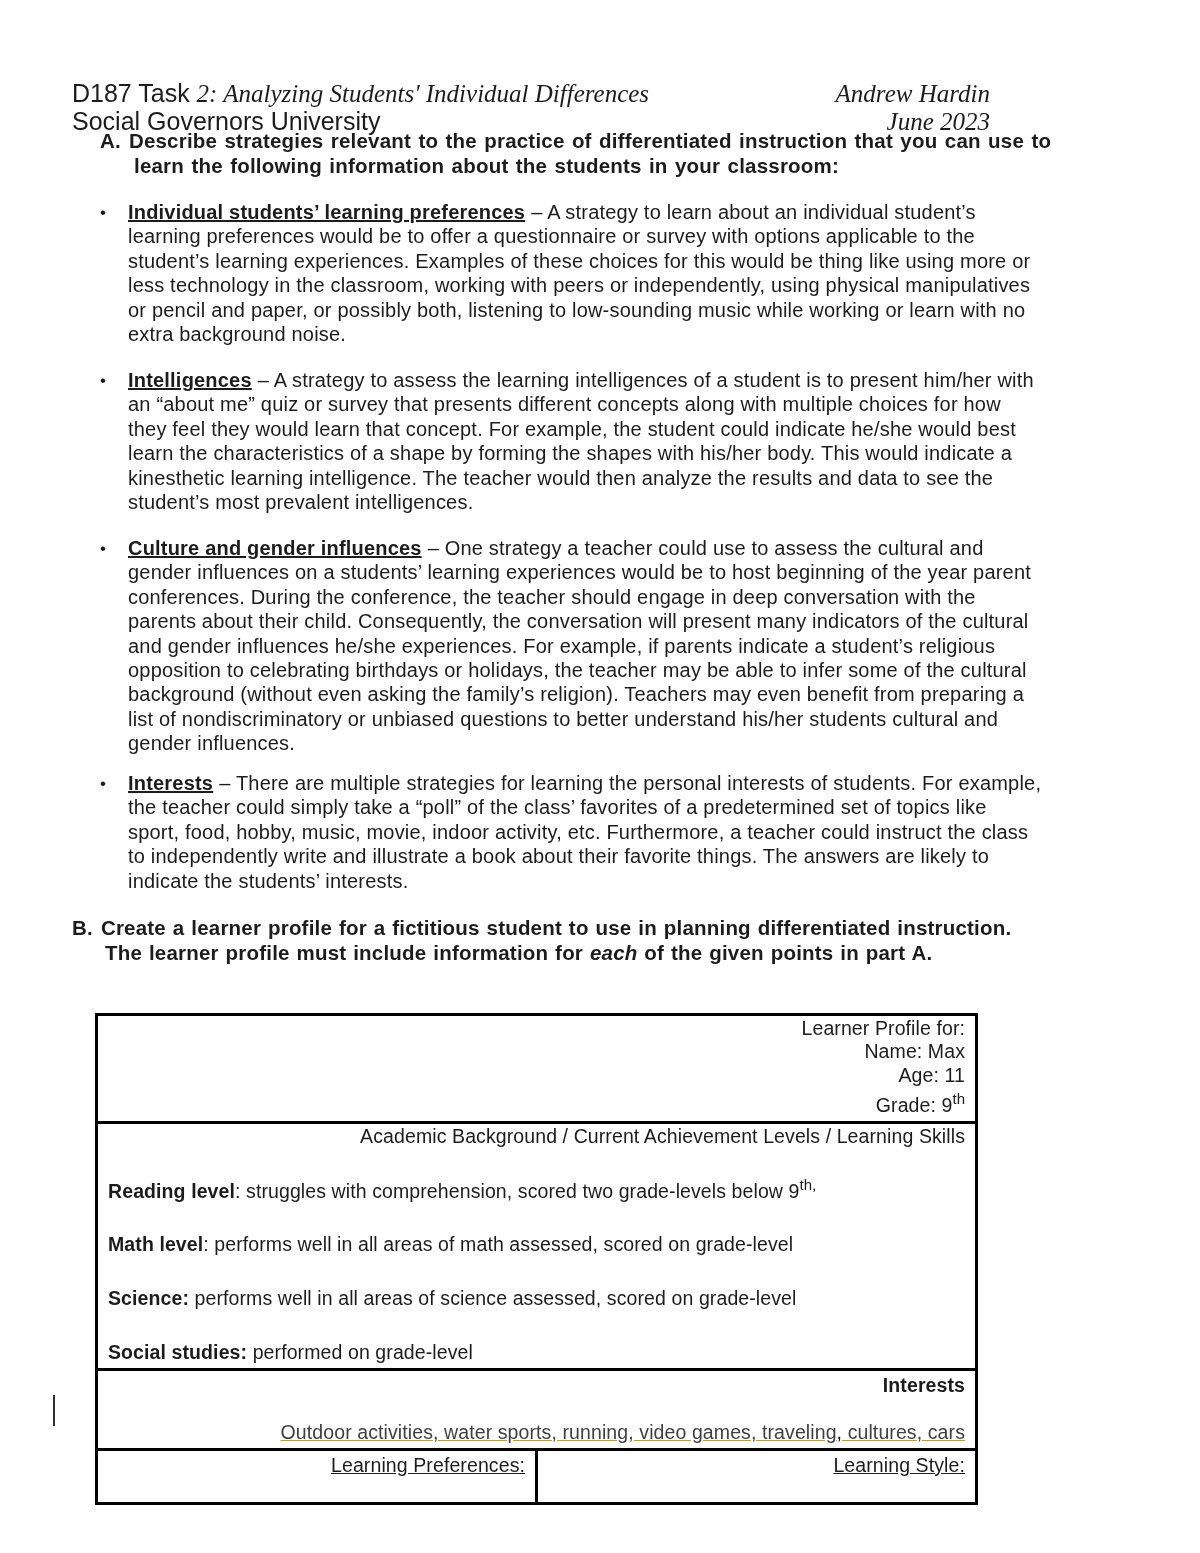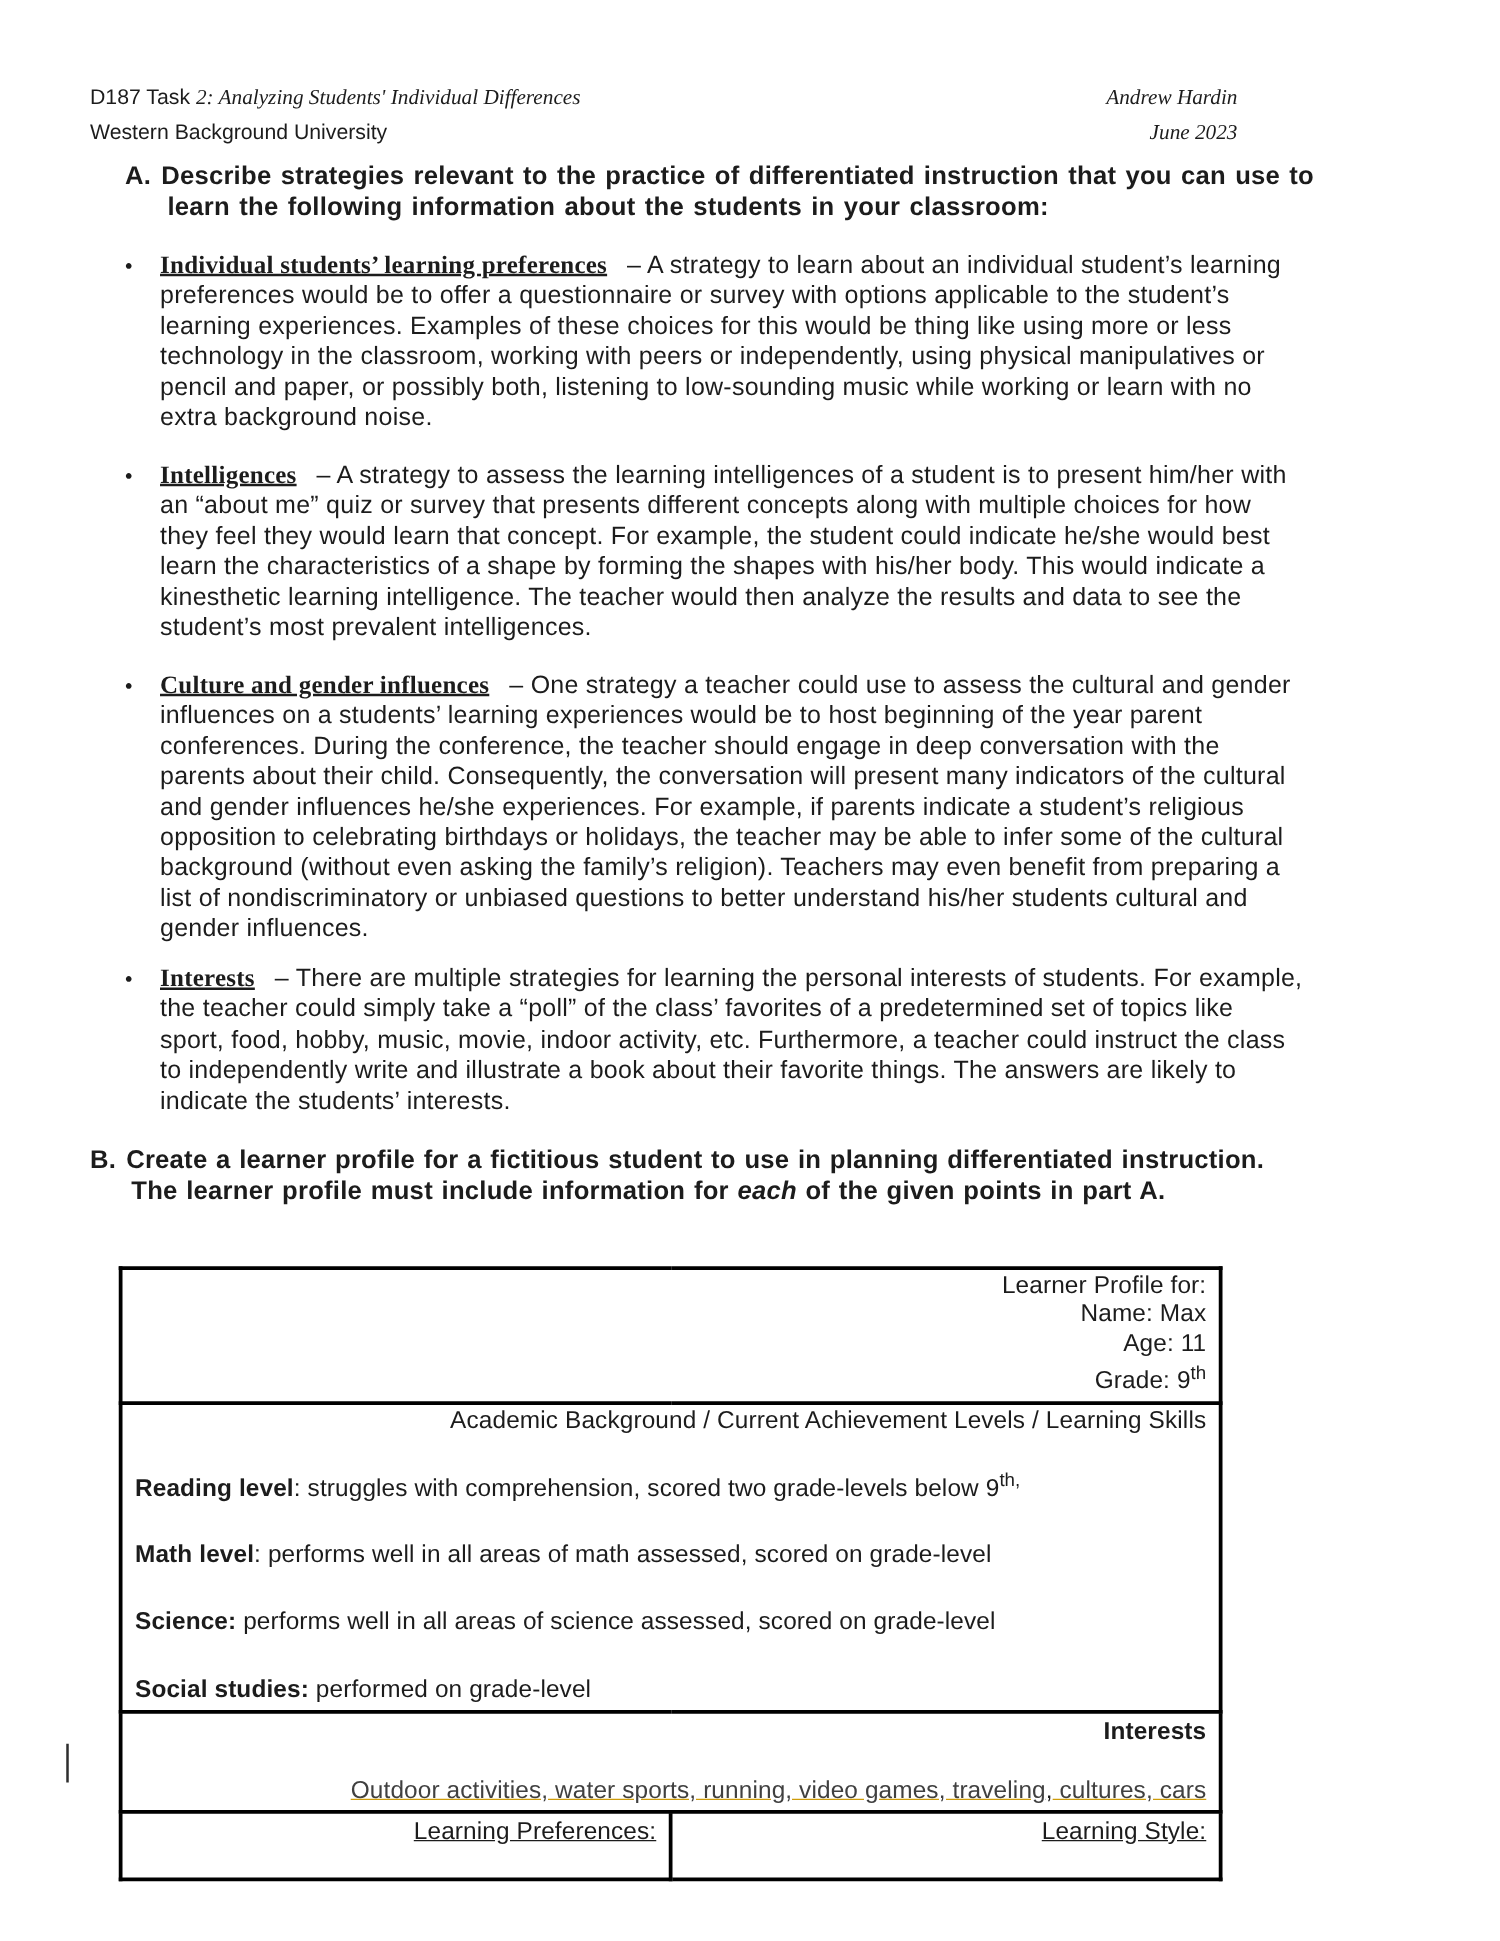--- a/index.html
+++ b/index.html
@@ -10,21 +10,21 @@
     color:#1c1c1c;
     font-family:"Liberation Sans", sans-serif;
     font-size:20px;
     line-height:24.4px;
     letter-spacing:0.2px;
     overflow:hidden;
   }
   .serif-it { font-family:"Liberation Serif", serif; font-style:italic; }
 
   
-  .doc-header { position:absolute; left:72px; top:64px; width:918px; font-size:17px; line-height:27.5px; letter-spacing:0; }
+  .doc-header { position:absolute; left:72px; top:80px; width:918px; font-size:25px; line-height:27.5px; letter-spacing:0; }
   .hrow { display:flex; justify-content:space-between; align-items:baseline; }
   .hleft { white-space:nowrap; }
   .hright { white-space:nowrap; text-align:right;margin-left:40px; }
 
   
   .heading-a {
     position:absolute; left:100px; top:129px; width:945px;
     font-weight:bold; font-size:20.5px; line-height:24.5px;
     word-spacing:1.5px;
     padding-left:34px; text-indent:-34px;
@@ -35,21 +35,21 @@
     word-spacing:1px;
     padding-left:33px; text-indent:-33px;
   }
   .heading-b .it { font-style:italic; }
   .sec-letter { margin-right:8px; }
 
   
   .bullet { position:absolute; left:100px; width:962px; display:flex; }
   .bullet .marker { flex:0 0 28px; width:28px; font-size:17px; padding-top:1px; }
   .bullet .btext { flex:0 0 915px; width:915px; }
-  .term { font-weight:bold; text-decoration:underline; margin-right:16px;font-family:Liberation Serif, serif; }
+  .term { font-weight:bold; text-decoration:underline; margin-right:6px; }
 
   
   .change-bar { position:absolute; left:53px; top:1395px; width:2px; height:31px; background:#2e2e2e; }
 
   
   table.profile {
     position:absolute; left:95px; top:1013px; width:883px;
     border-collapse:collapse; table-layout:fixed;
   }
   table.profile td {
@@ -76,21 +76,21 @@
 <body>
 
 <div class="page">
 
   <div class="doc-header">
     <div class="hrow">
       <div class="hleft"><span>D187 Task </span><span class="serif-it">2: </span><span class="serif-it">Analyzing Students' Individual Differences</span></div>
       <div class="hright serif-it">Andrew Hardin</div>
     </div>
     <div class="hrow">
-      <div class="hleft">Western Background University</div>
+      <div class="hleft">Social Governors University</div>
       <div class="hright serif-it">June 2023</div>
     </div>
   </div>
 
   <div class="heading-a"><span class="sec-letter">A.</span><span>Describe strategies relevant to the practice of differentiated instruction that you can use to learn the following information about the students in your classroom:</span></div>
 
   <div class="bullet" style="top:200px;">
     <span class="marker">•</span>
     <div class="btext"><span class="term">Individual students’ learning preferences</span><span>– A strategy to learn about an individual student’s learning preferences would be to offer a questionnaire or survey with options applicable to the student’s learning experiences. Examples of these choices for this would be thing like using more or less technology in the classroom, working with peers or independently, using physical manipulatives or pencil and paper, or possibly both, listening to low-sounding music while working or learn with no extra background noise.</span></div>
   </div>

